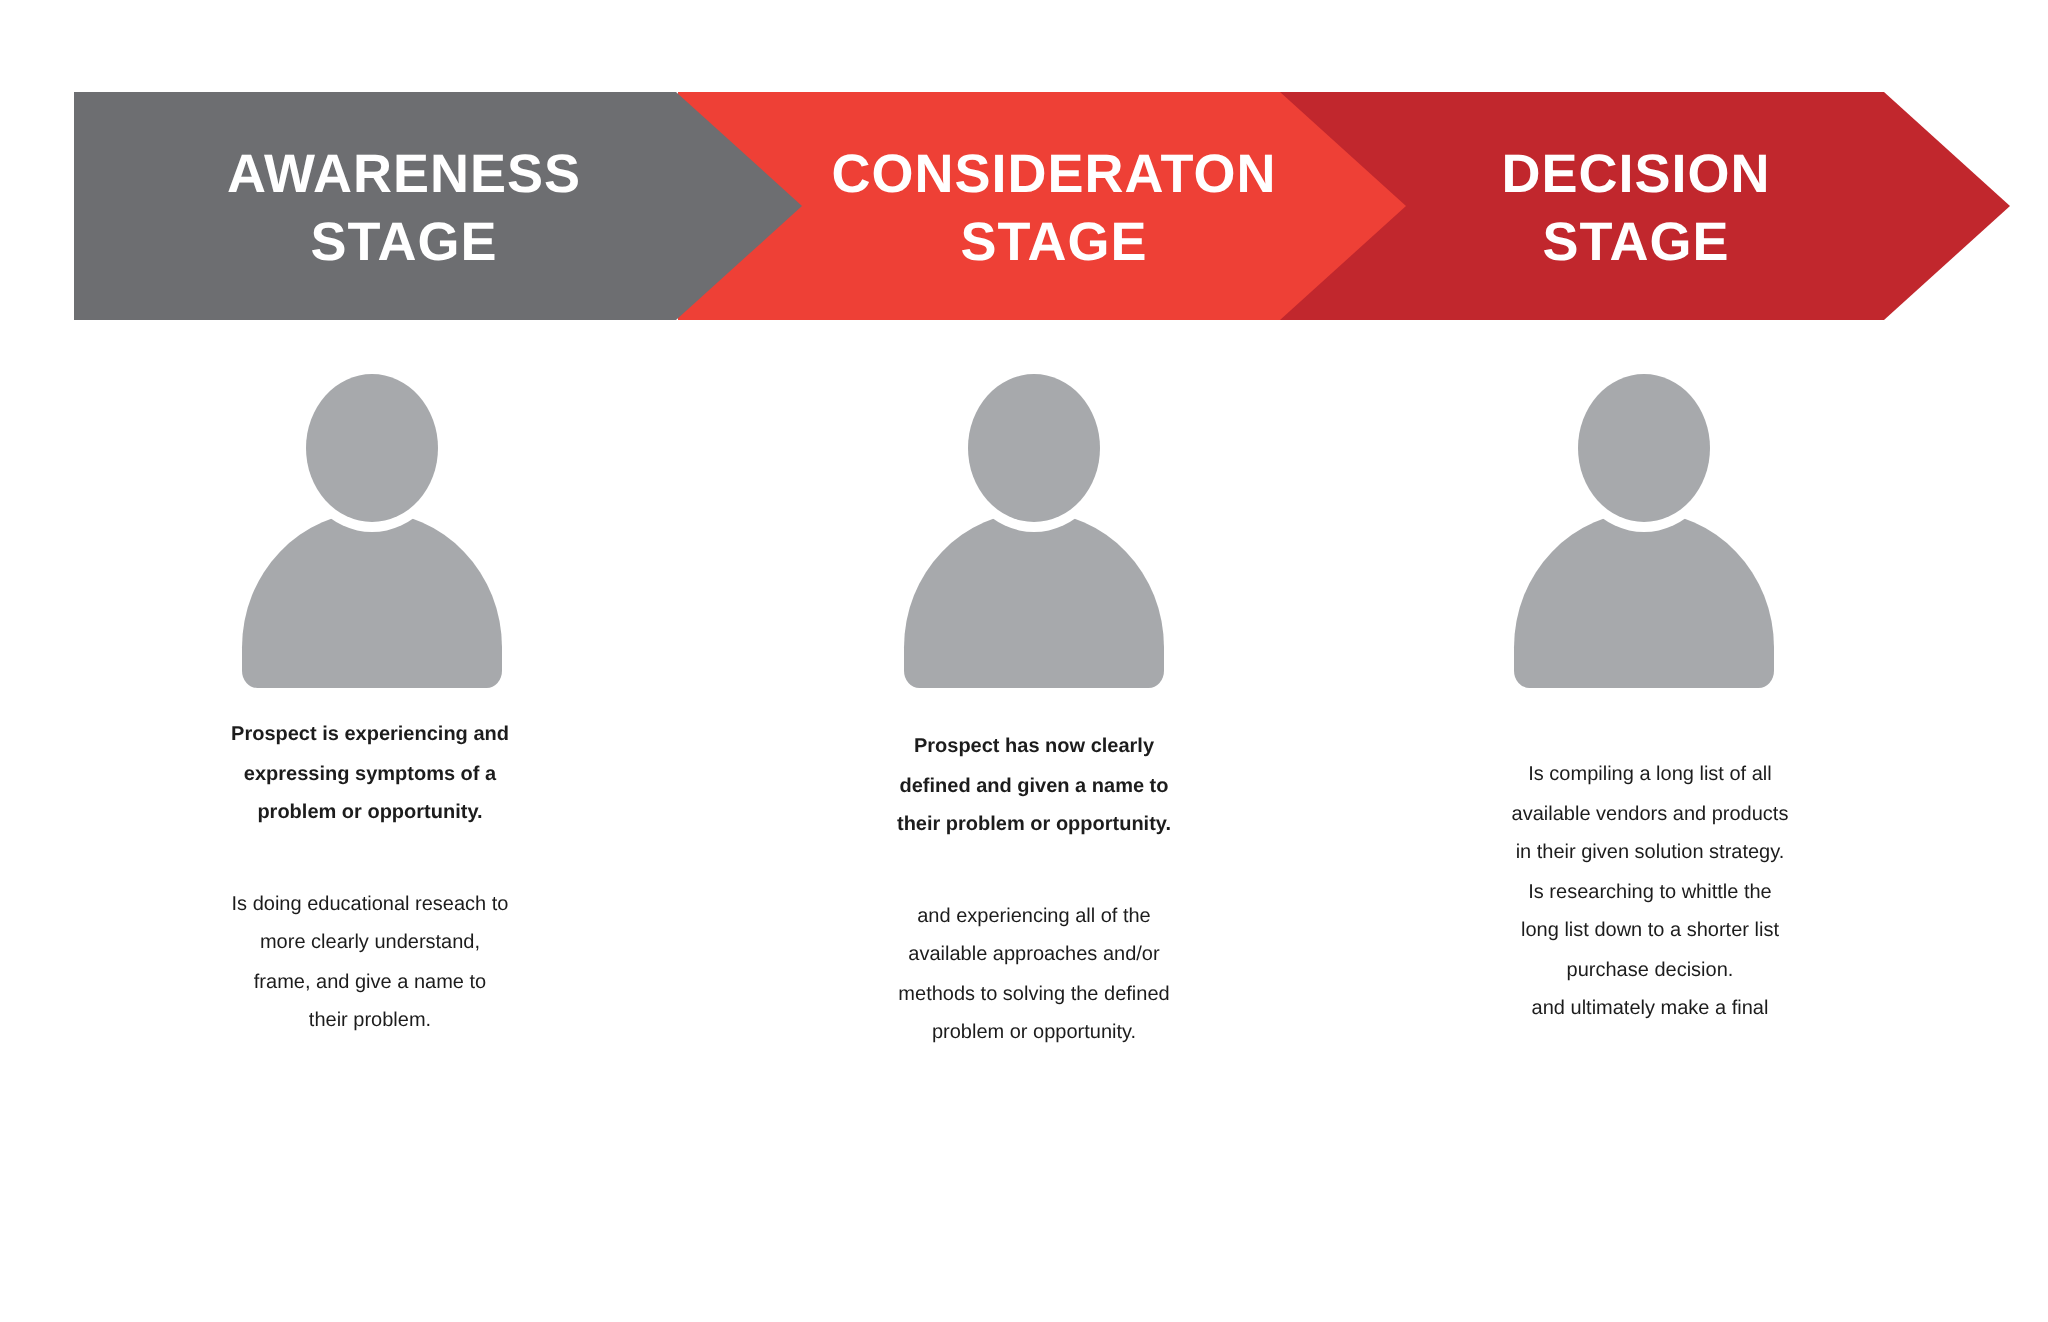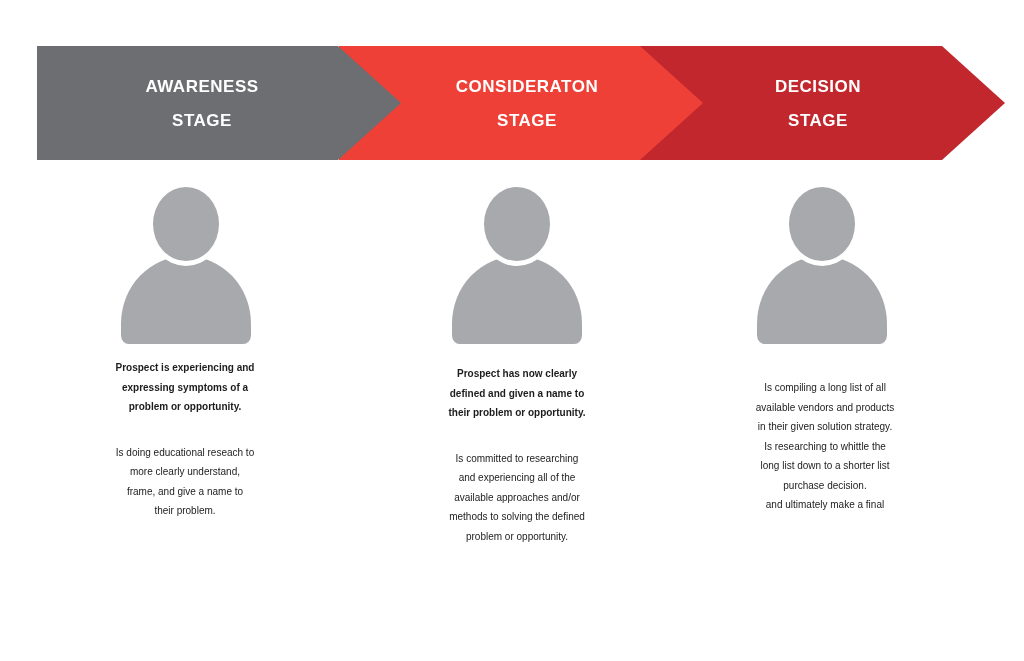--- a/index.html
+++ b/index.html
@@ -27,21 +27,21 @@
   .chev-consideration { left: 339px; width: 364px; z-index: 2; }
   .chev-decision      { left: 638px; width: 367px; z-index: 1; }
 
   .banner-label {
     position: absolute;
     top: 70px;
     width: 300px;
     z-index: 4;
     color: #ffffff;
     font-weight: bold;
-    font-size: 17px;
+    font-size: 27px;
     line-height: 34px;
     letter-spacing: 0.5px;
     text-align: center;
   }
   .label-awareness     { left: 52px;  }
   .label-consideration { left: 377px; }
   .label-decision      { left: 668px; }
 
   
   .person {
@@ -138,21 +138,20 @@
     </div>
   </div>
 
   <div class="col col-1">
     <div class="heading">
       <div>Prospect has now clearly</div>
       <div>defined and given a name to</div>
       <div>their problem or opportunity.</div>
     </div>
     <div class="description">
-      <div>Is committed to researching</div>
       <div>and experiencing all of the</div>
       <div>available approaches and/or</div>
       <div>methods to solving the defined</div>
       <div>problem or opportunity.</div>
     </div>
   </div>
 
   <div class="col col-2">
     <div class="description">
       <div>Is compiling a long list of all</div>

